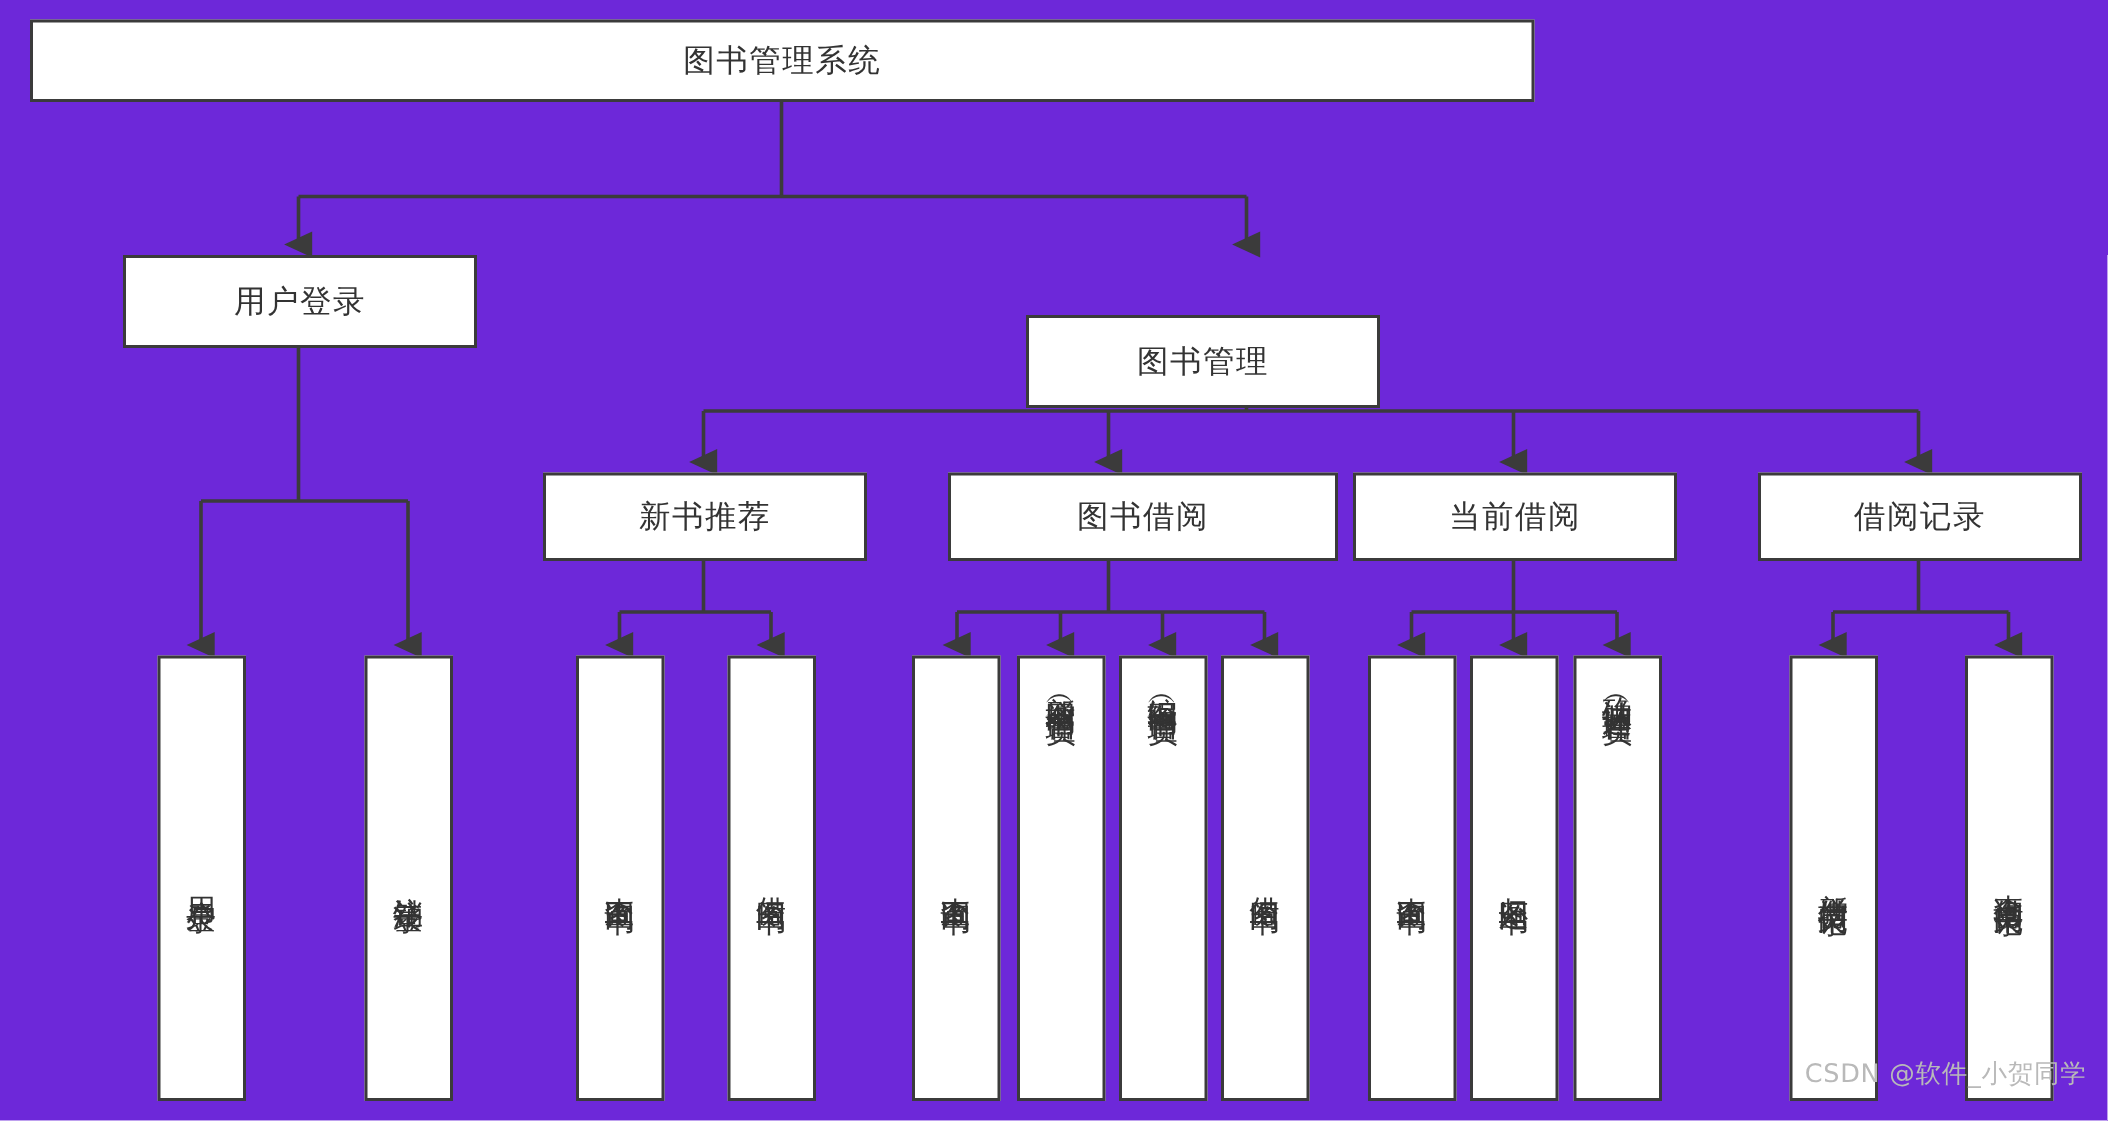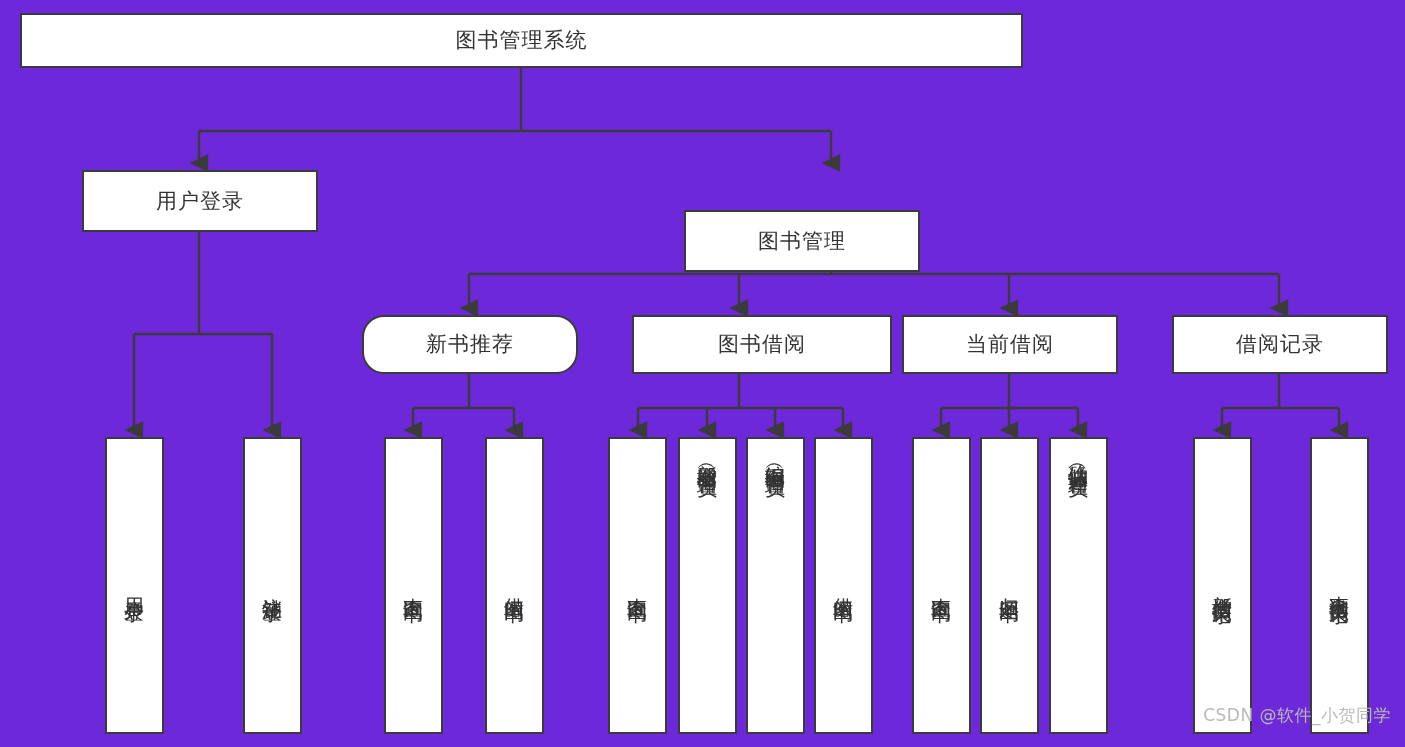--- a/index.html
+++ b/index.html
@@ -128,21 +128,21 @@
     <span class="node-label">图书管理系统</span>
   </div>
 
   <div class="node" style="left:82px; top:170px; width:236px; height:62px;">
     <span class="node-label">用户登录</span>
   </div>
   <div class="node" style="left:684px; top:170px; width:236px; height:62px;margin-top:40px;">
     <span class="node-label">图书管理</span>
   </div>
 
-  <div class="node" style="left:362px; top:315px; width:216px; height:59px;border-radius:22px;">
+  <div class="node" style="left:362px; top:315px; width:216px; height:59px;">
     <span class="node-label">新书推荐</span>
   </div>
   <div class="node" style="left:632px; top:315px; width:260px; height:59px;">
     <span class="node-label">图书借阅</span>
   </div>
   <div class="node" style="left:1172px; top:315px; width:216px; height:59px;">
     <span class="node-label">借阅记录</span>
   </div>
   <div class="node" style="left:902px; top:315px; width:216px; height:59px;">
     <span class="node-label">当前借阅</span>

